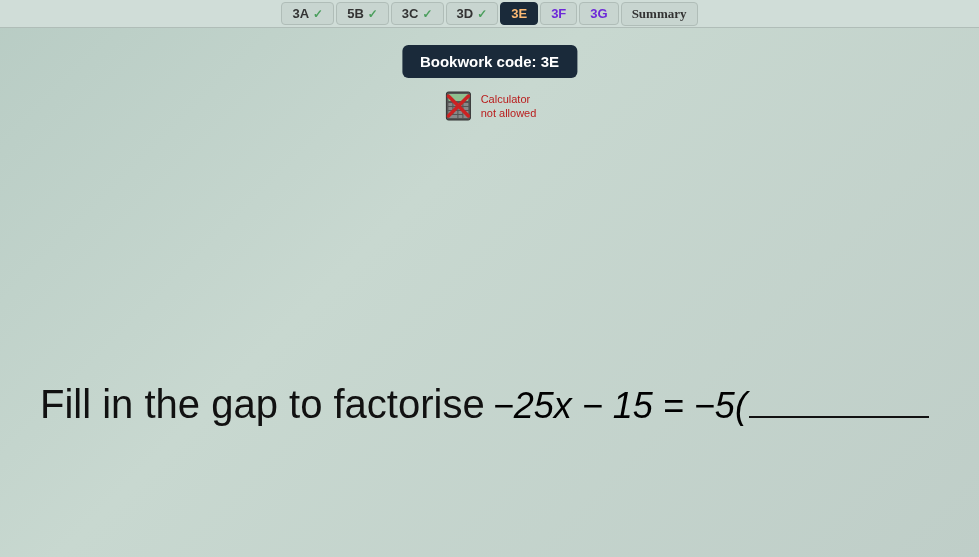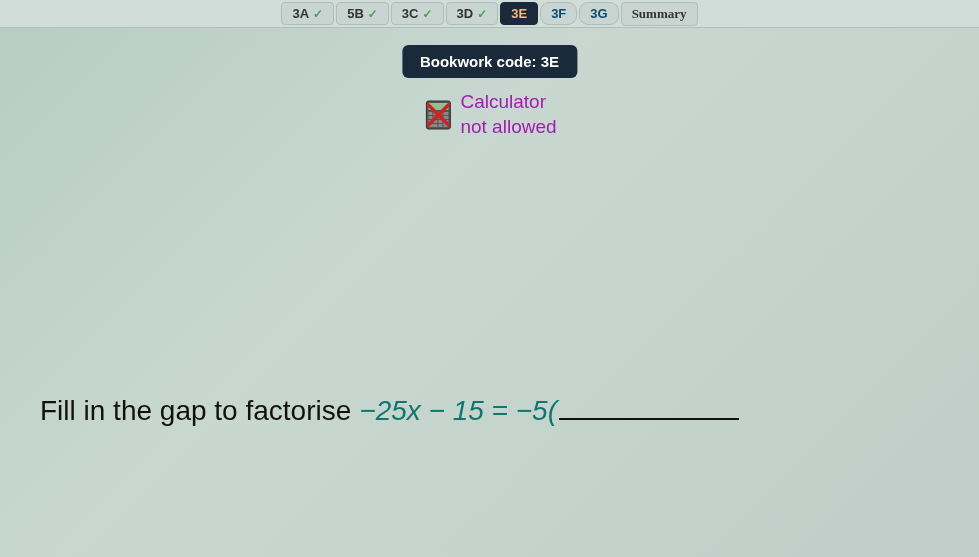--- a/index.html
+++ b/index.html
@@ -55,22 +55,21 @@
     }
 
     .nav-tab.active {
       background: #1a2a3a;
       color: #fdba74;
       border-color: #1a2a3a;
     }
 
     .nav-tab.inactive {
       background: #c8d5d0;
-      color: #0c4a6e;
-      border-radius: 9px;
+      color: #6d28d9;
     }
 
     .nav-tab.summary {
       background: #c8d5d0;
       color: #333;
       border-color: #b0bdb8;
       font-family: Liberation Serif, serif;
     }
 
     .checkmark {
@@ -110,22 +109,22 @@
       width: 32px;
       height: 32px;
     }
 
     .calc-icon svg {
       width: 32px;
       height: 32px;
     }
 
     .calc-text {
-      font-size: 19px;
-      color: #a21caf;
+      font-size: 11px;
+      color: #b91c1c;
       line-height: 1.3;
     }
 
     
     .question-area {
       position: absolute;
       bottom: 130px;
       left: 0;
       right: 0;
       display: flex;
@@ -137,30 +136,30 @@
       font-size: 36px;
       font-weight: 400;
       color: #111;
       display: flex;
       align-items: baseline;
       gap: 0;
       white-space: nowrap;
     }
 
     .question-label {
-      font-size: 28px;
+      font-size: 40px;
       font-weight: 400;
       color: #111;
       margin-right: 8px;
     }
 
     .math-expr {
-      font-size: 28px;
+      font-size: 36px;
       font-style: italic;
-      color: #0f766e;
+      color: #000000;
       margin-top: 8px;
     }
 
     .blank-line {
       display: inline-block;
       width: 180px;
       border-bottom: 2px solid #111;
       margin-left: 2px;
       vertical-align: baseline;
       margin-bottom: 4px;

